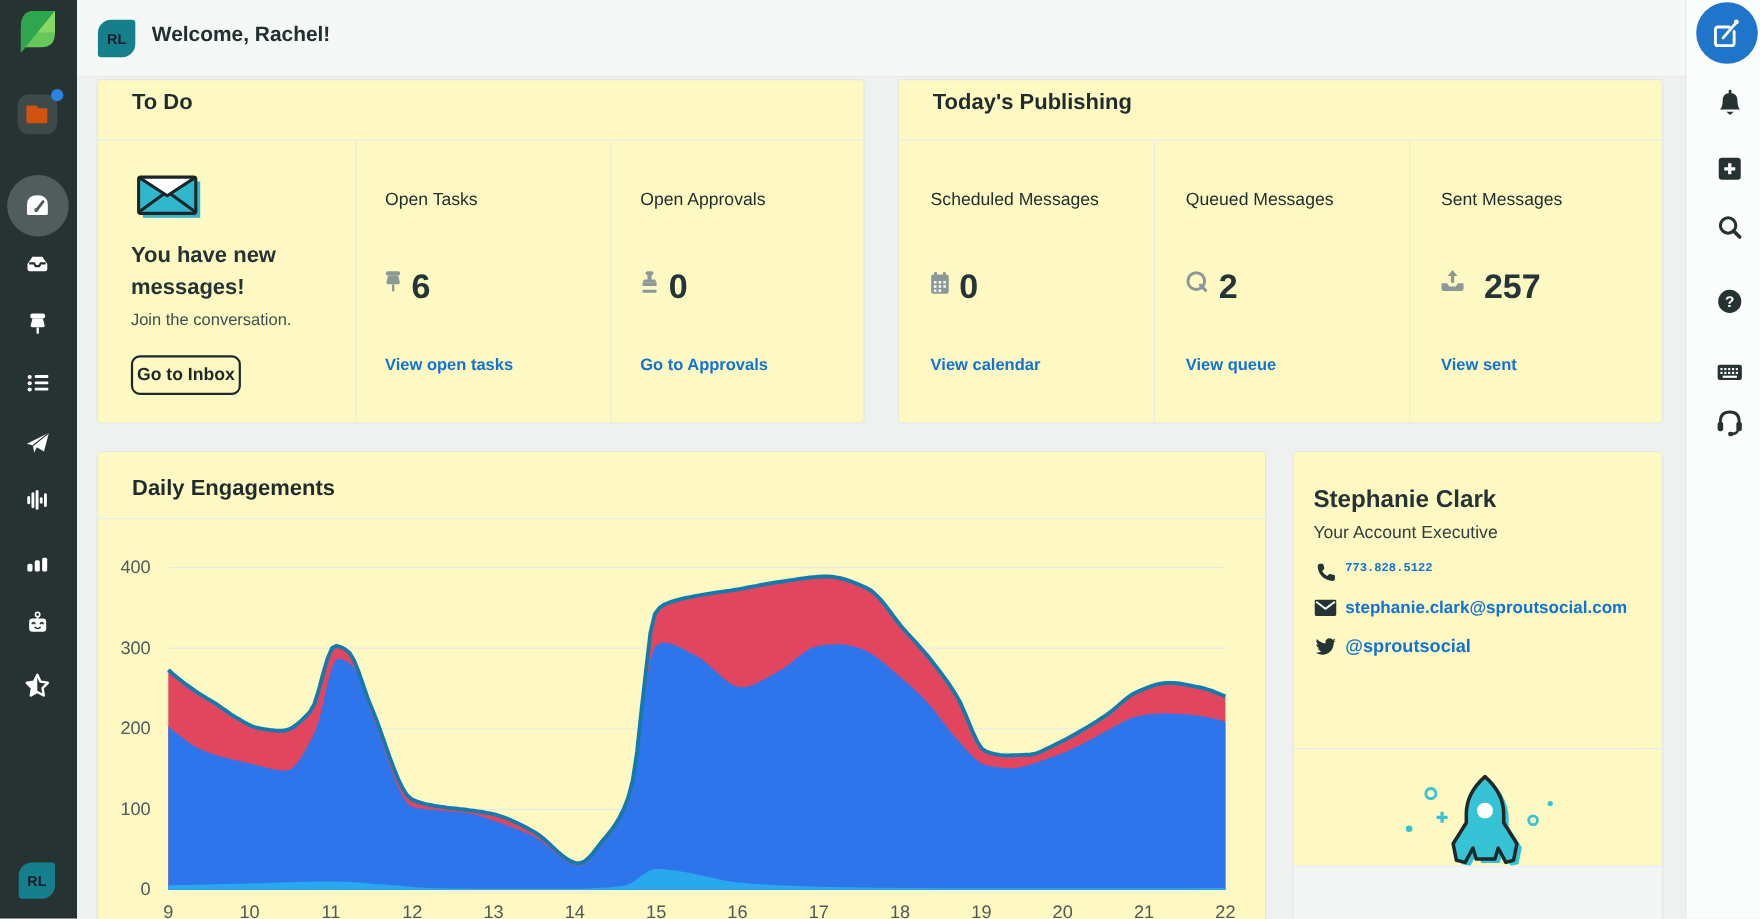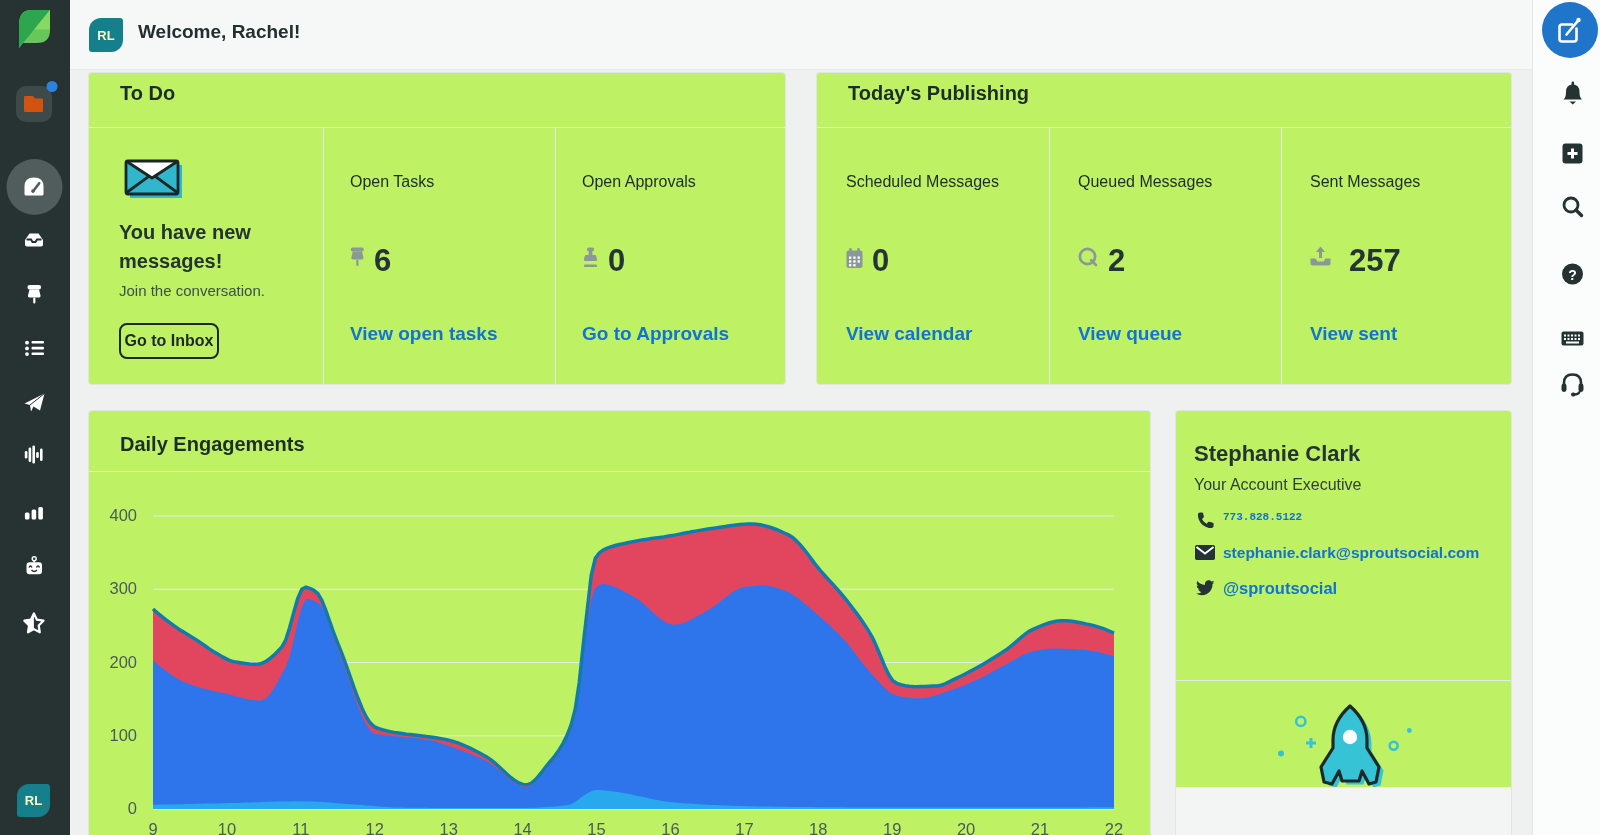--- a/index.html
+++ b/index.html
@@ -1,27 +1,27 @@
 <!DOCTYPE html>
 <html><head>
 <meta charset="utf-8">
 <style>
 * { margin:0; padding:0; box-sizing:border-box; }
 html,body { width:1600px; height:835px; overflow:hidden; font-family:"Liberation Sans", sans-serif; background:#eff1f1; }
 .lnav { position:absolute; left:0; top:0; width:70px; height:835px; background:#273333; z-index:5; }
 .topbar { position:absolute; left:70px; top:0; width:1462px; height:70px; background:#f6f7f7; border-bottom:1px solid #e9ebeb; }
 .rnav { position:absolute; right:0; top:0; width:68px; height:835px; background:#fbfcfc; border-left:1px solid #e4e7e7; z-index:5; }
-.rlbadge { position:absolute; width:35px; height:35px; background:#15808b; border-radius:12px 3px 12px 3px; color:#fef9c3; font-weight:bold; font-size:13px; display:flex; align-items:center; justify-content:center; }
-.card { position:absolute; background:#bef264; border:1px solid #e2e5e5; border-radius:4px; }
+.rlbadge { position:absolute; width:35px; height:35px; background:#15808b; border-radius:12px 3px 12px 3px; color:#0f172a; font-weight:bold; font-size:13px; display:flex; align-items:center; justify-content:center; }
+.card { position:absolute; background:#fef9c3; border:1px solid #e2e5e5; border-radius:4px; }
 .cardhead { font-size:20px; font-weight:bold; color:#1e2c2c; padding:9px 0 0 31px; }
 .hdiv { position:absolute; left:0; right:0; border-top:1px solid #e7eaea; }
 .vdiv { position:absolute; top:55px; bottom:0; border-left:1px solid #e7eaea; }
 .collabel { font-size:16px; font-weight:normal; color:#1e2c2c; }
 .bignum { font-size:31px; font-weight:bold; color:#253434; }
-.blink { font-size:19px; font-weight:bold; color:#1173d3; }
+.blink { font-size:15px; font-weight:bold; color:#1173d3; }
 .icn { display:inline-block; vertical-align:middle; }
 </style>
 </head>
 <body>
 
 <aside class="lnav" id="lnav">
 <svg width="70" height="835" viewBox="0 0 70 835">
 
   <g>
     <path d="M19 48 L19 25 Q19 10 31 10 L50 10 L50 30 Q50 43 37 43 L23 43 Z" fill="#68c75a"></path>

